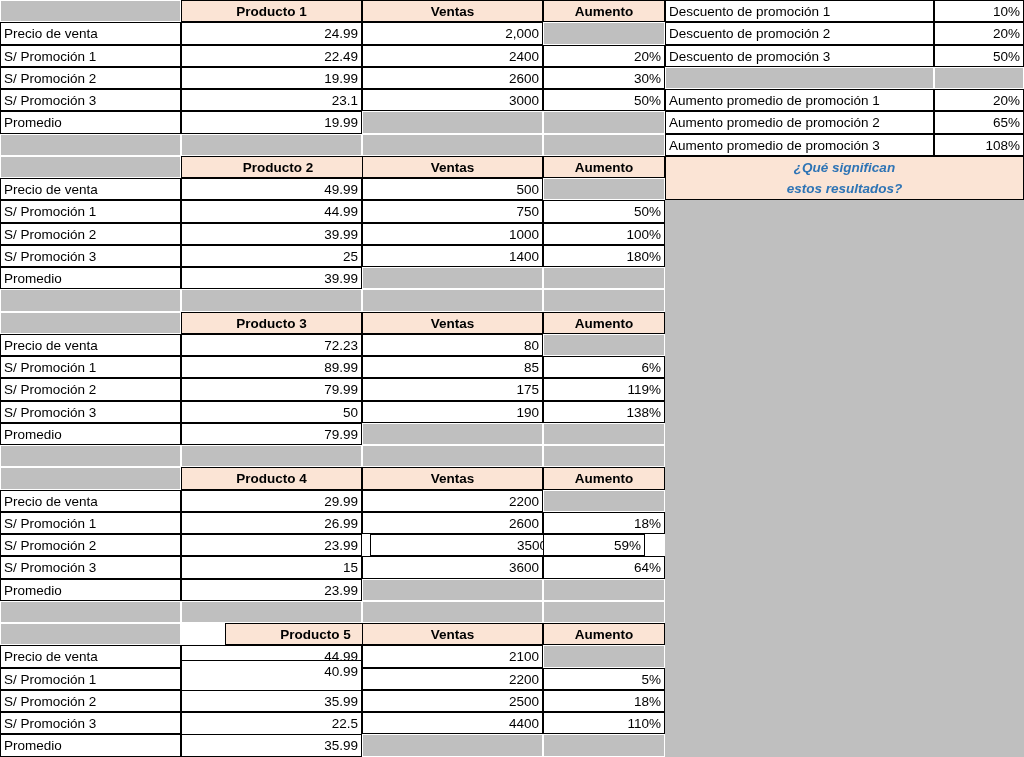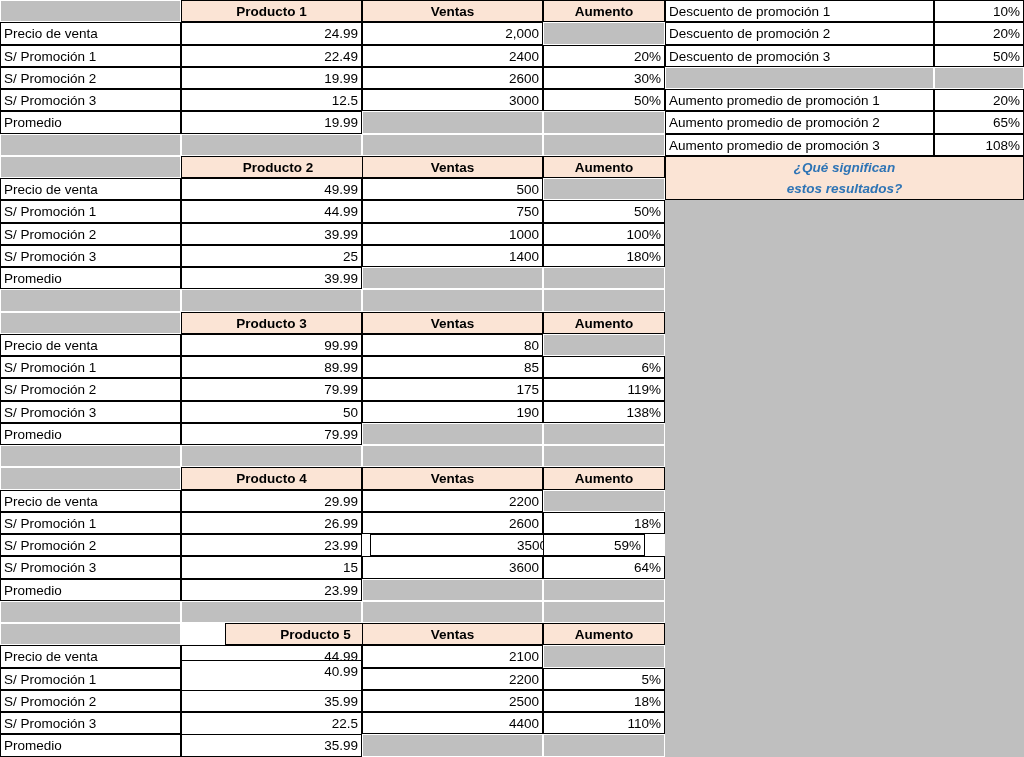--- a/index.html
+++ b/index.html
@@ -80,21 +80,21 @@
     <div class="cell gray" style="left: 543px; top: 22.25px; width: 122px; height: 22.25px;"></div>
     <div class="cell left" style="left: 0px; top: 44.5px; width: 181px; height: 22.25px;">S/ Promoción 1</div>
     <div class="cell right" style="left: 181px; top: 44.5px; width: 181px; height: 22.25px;">22.49</div>
     <div class="cell right" style="left: 362px; top: 44.5px; width: 181px; height: 22.25px;">2400</div>
     <div class="cell right" style="left: 543px; top: 44.5px; width: 122px; height: 22.25px;">20%</div>
     <div class="cell left" style="left: 0px; top: 66.75px; width: 181px; height: 22.25px;">S/ Promoción 2</div>
     <div class="cell right" style="left: 181px; top: 66.75px; width: 181px; height: 22.25px;">19.99</div>
     <div class="cell right" style="left: 362px; top: 66.75px; width: 181px; height: 22.25px;">2600</div>
     <div class="cell right" style="left: 543px; top: 66.75px; width: 122px; height: 22.25px;">30%</div>
     <div class="cell left" style="left: 0px; top: 89px; width: 181px; height: 22.25px;">S/ Promoción 3</div>
-    <div class="cell right" style="left: 181px; top: 89px; width: 181px; height: 22.25px;">12.5</div>
+    <div class="cell right" style="left: 181px; top: 89px; width: 181px; height: 22.25px;">23.1</div>
     <div class="cell right" style="left: 362px; top: 89px; width: 181px; height: 22.25px;">3000</div>
     <div class="cell right" style="left: 543px; top: 89px; width: 122px; height: 22.25px;">50%</div>
     <div class="cell left" style="left: 0px; top: 111.25px; width: 181px; height: 22.25px;">Promedio</div>
     <div class="cell right" style="left: 181px; top: 111.25px; width: 181px; height: 22.25px;">19.99</div>
     <div class="cell gray" style="left: 362px; top: 111.25px; width: 181px; height: 22.25px;"></div>
     <div class="cell gray" style="left: 543px; top: 111.25px; width: 122px; height: 22.25px;"></div>
     <div class="cell gray" style="left: 0px; top: 133.5px; width: 181px; height: 22.25px;"></div>
     <div class="cell gray" style="left: 181px; top: 133.5px; width: 181px; height: 22.25px;"></div>
     <div class="cell gray" style="left: 362px; top: 133.5px; width: 181px; height: 22.25px;"></div>
     <div class="cell gray" style="left: 543px; top: 133.5px; width: 122px; height: 22.25px;"></div>
@@ -124,21 +124,21 @@
     <div class="cell gray" style="left: 543px; top: 267px; width: 122px; height: 22.25px;"></div>
     <div class="cell gray" style="left: 0px; top: 289.25px; width: 181px; height: 22.25px;"></div>
     <div class="cell gray" style="left: 181px; top: 289.25px; width: 181px; height: 22.25px;"></div>
     <div class="cell gray" style="left: 362px; top: 289.25px; width: 181px; height: 22.25px;"></div>
     <div class="cell gray" style="left: 543px; top: 289.25px; width: 122px; height: 22.25px;"></div>
     <div class="cell gray" style="left: 0px; top: 311.5px; width: 181px; height: 22.25px;"></div>
     <div class="cell peach center bold" style="left: 181px; top: 311.5px; width: 181px; height: 22.25px;">Producto 3</div>
     <div class="cell peach center bold" style="left: 362px; top: 311.5px; width: 181px; height: 22.25px;">Ventas</div>
     <div class="cell peach center bold" style="left: 543px; top: 311.5px; width: 122px; height: 22.25px;">Aumento</div>
     <div class="cell left" style="left: 0px; top: 333.75px; width: 181px; height: 22.25px;">Precio de venta</div>
-    <div class="cell right" style="left: 181px; top: 333.75px; width: 181px; height: 22.25px;">99.99</div>
+    <div class="cell right" style="left: 181px; top: 333.75px; width: 181px; height: 22.25px;">72.23</div>
     <div class="cell right" style="left: 362px; top: 333.75px; width: 181px; height: 22.25px;">80</div>
     <div class="cell gray" style="left: 543px; top: 333.75px; width: 122px; height: 22.25px;"></div>
     <div class="cell left" style="left: 0px; top: 356px; width: 181px; height: 22.25px;">S/ Promoción 1</div>
     <div class="cell right" style="left: 181px; top: 356px; width: 181px; height: 22.25px;">89.99</div>
     <div class="cell right" style="left: 362px; top: 356px; width: 181px; height: 22.25px;">85</div>
     <div class="cell right" style="left: 543px; top: 356px; width: 122px; height: 22.25px;">6%</div>
     <div class="cell left" style="left: 0px; top: 378.25px; width: 181px; height: 22.25px;">S/ Promoción 2</div>
     <div class="cell right" style="left: 181px; top: 378.25px; width: 181px; height: 22.25px;">79.99</div>
     <div class="cell right" style="left: 362px; top: 378.25px; width: 181px; height: 22.25px;">175</div>
     <div class="cell right" style="left: 543px; top: 378.25px; width: 122px; height: 22.25px;">119%</div>

